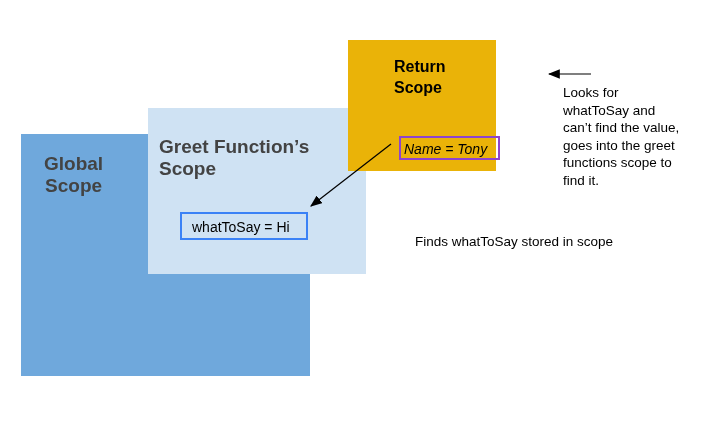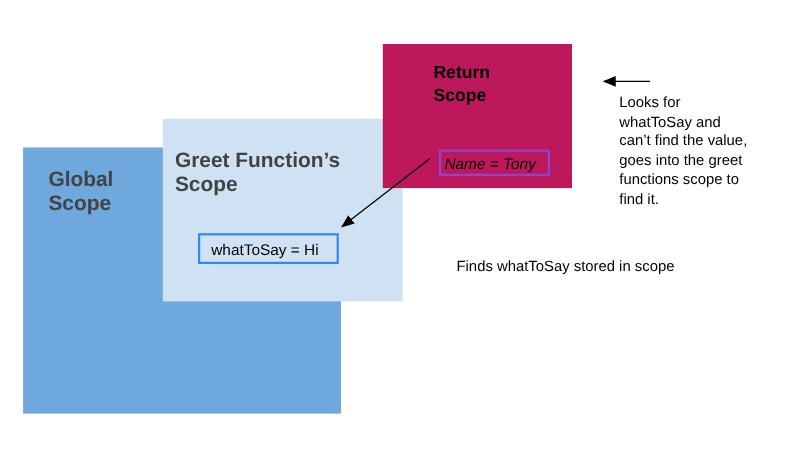--- a/index.html
+++ b/index.html
@@ -1,23 +1,23 @@
 <!DOCTYPE html>
 <html><head>
 <meta charset="utf-8">
 <style>
   html, body { margin:0; padding:0; }
   body { width:718px; height:427px; background:#ffffff; position:relative; overflow:hidden;
          font-family:"Liberation Sans", sans-serif; }
   .box { position:absolute; }
   #global { left:21px; top:134px; width:289px; height:242px; background:#6fa8dc; }
   #greet { left:148px; top:108px; width:218px; height:166px; background:#cfe2f3; }
-  #ret { left:348px; top:40px; width:172px; height:131px; background:#be185d; }
+  #ret { left:348px; top:40px; width:148px; height:131px; background:#eab308; }
   .title { position:absolute; font-weight:bold; color:#434343; line-height:1.15; }
-  #global .title { left:23px; top:19px; font-size:19px; }
+  #global .title { left:23px; top:19px; font-size:19px;text-align:center; }
   #greet .title { left:11px; top:28px; font-size:19px; }
   #ret .title { left:46px; top:17px; font-size:16px; color:#000; line-height:1.3; }
   .var { position:absolute; font-size:14px; color:#000; box-sizing:border-box; padding:2px 6px; }
   #v-what { left:32px; top:104px; width:128px; height:28px; border:2px solid #3b82f6; line-height:22px; padding-left:10px; }
   #v-name { left:51px; top:96px; width:101px; height:24px; border:2px solid #8e44cc; line-height:18px; padding-left:3px;font-style:italic; }
   .note { position:absolute; font-size:13.5px; color:#000; line-height:1.3; }
   #note1 { left:563px; top:84px; width:160px; }
   #note2 { left:415px; top:233px; }
   svg { position:absolute; left:0; top:0; }
 </style>

